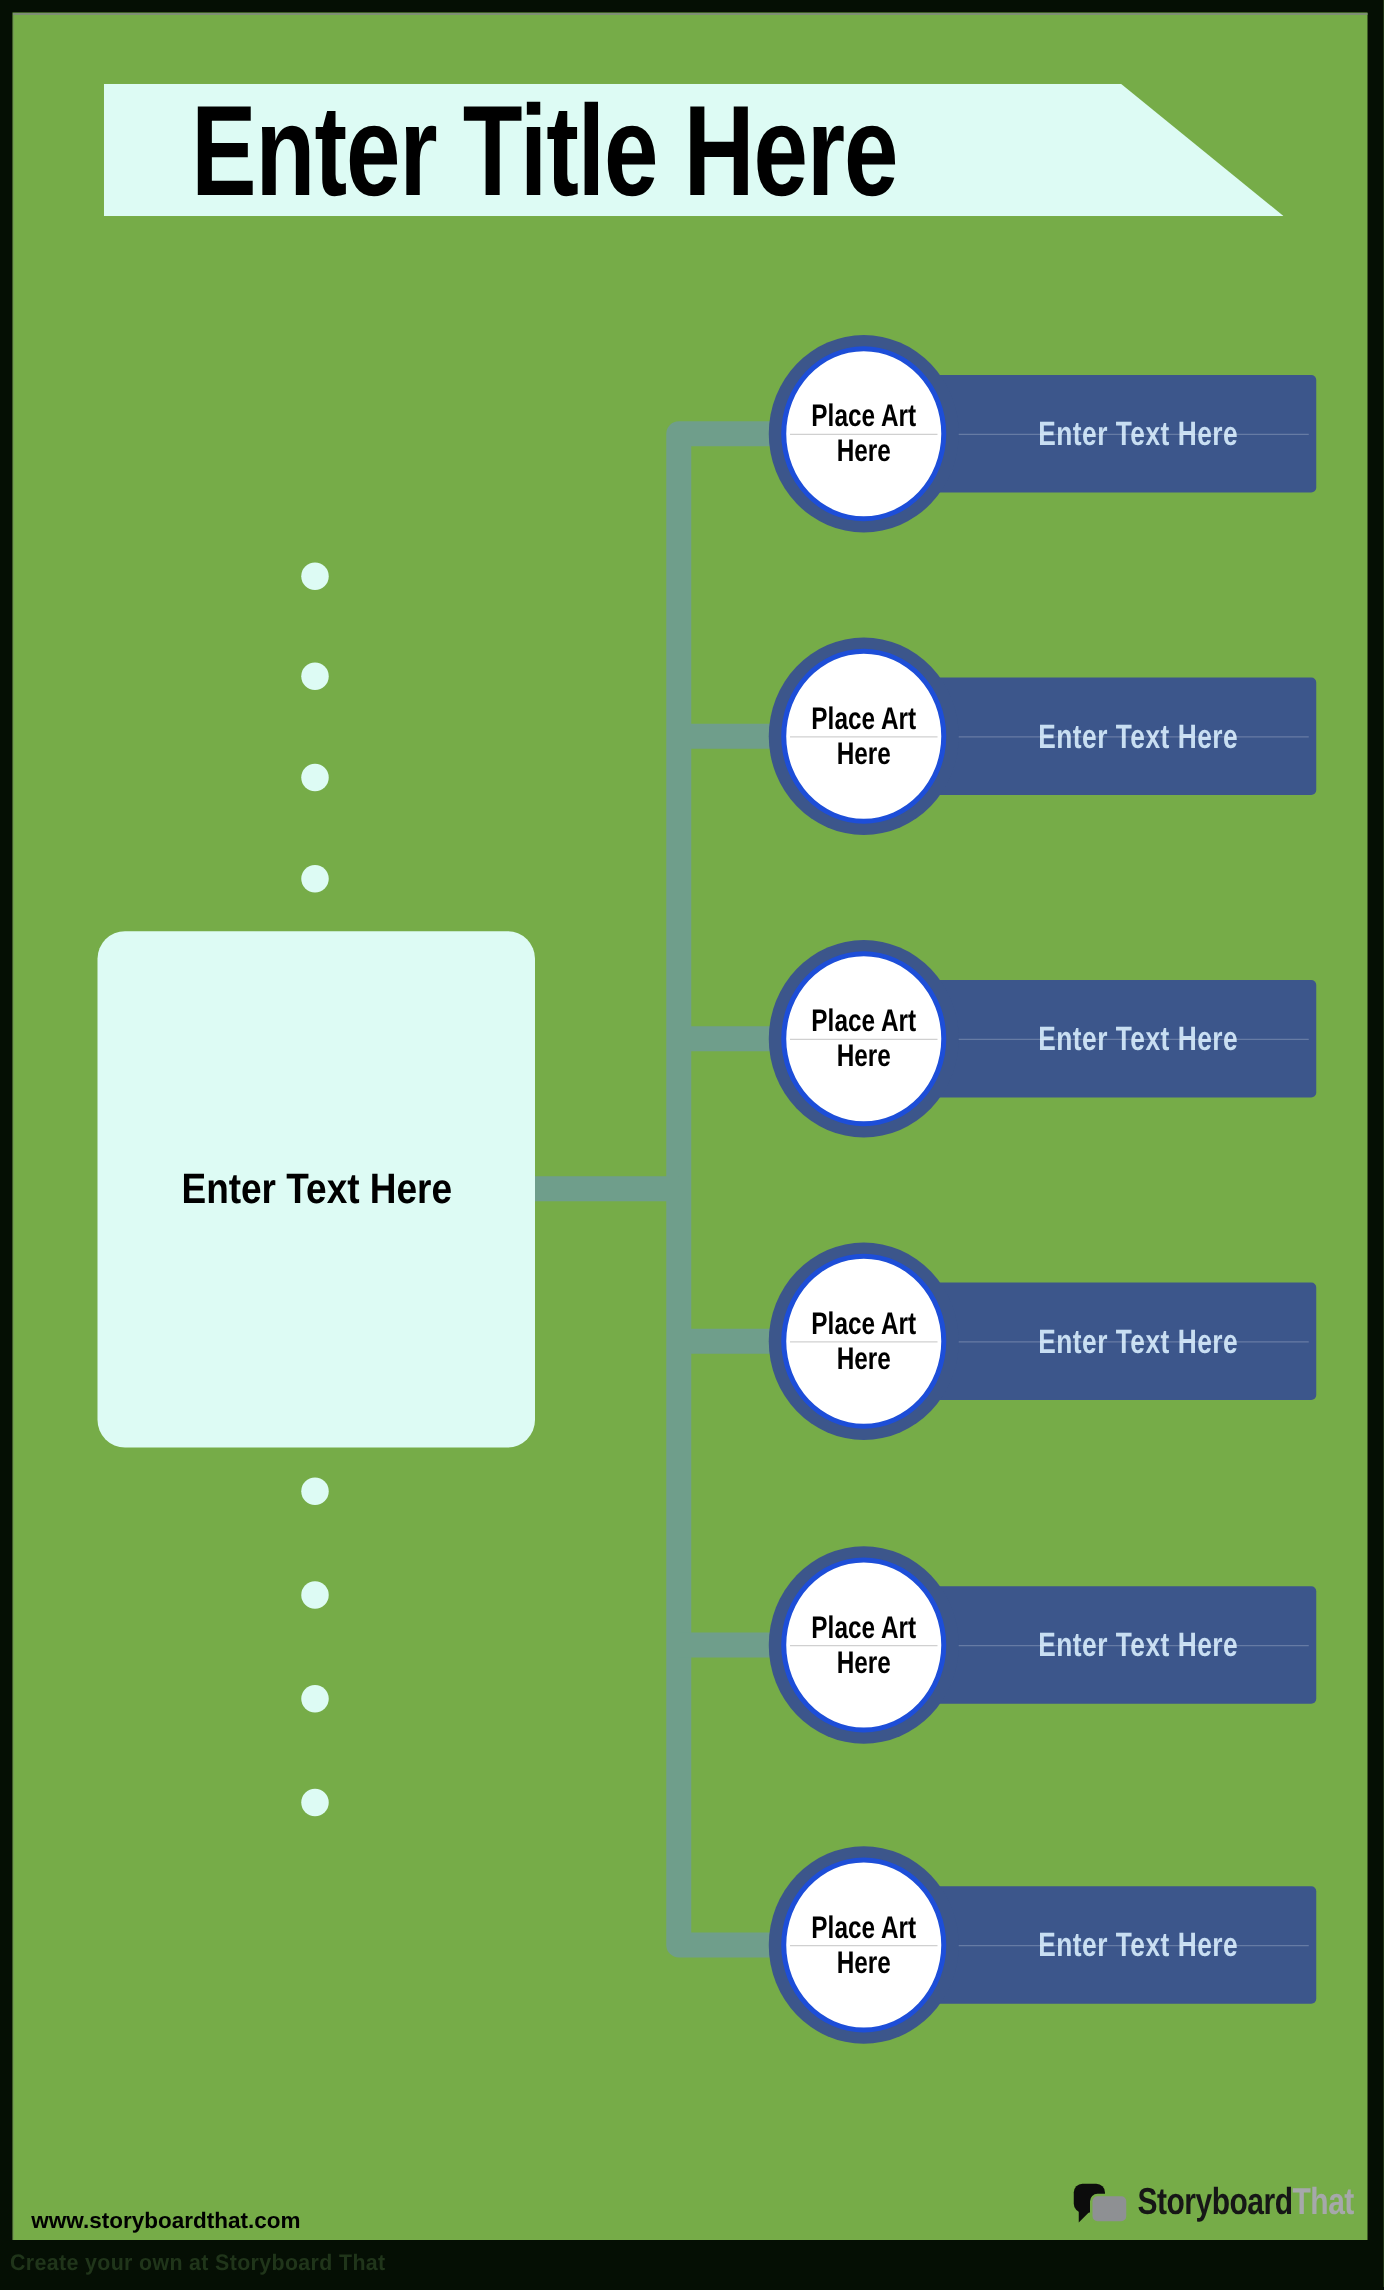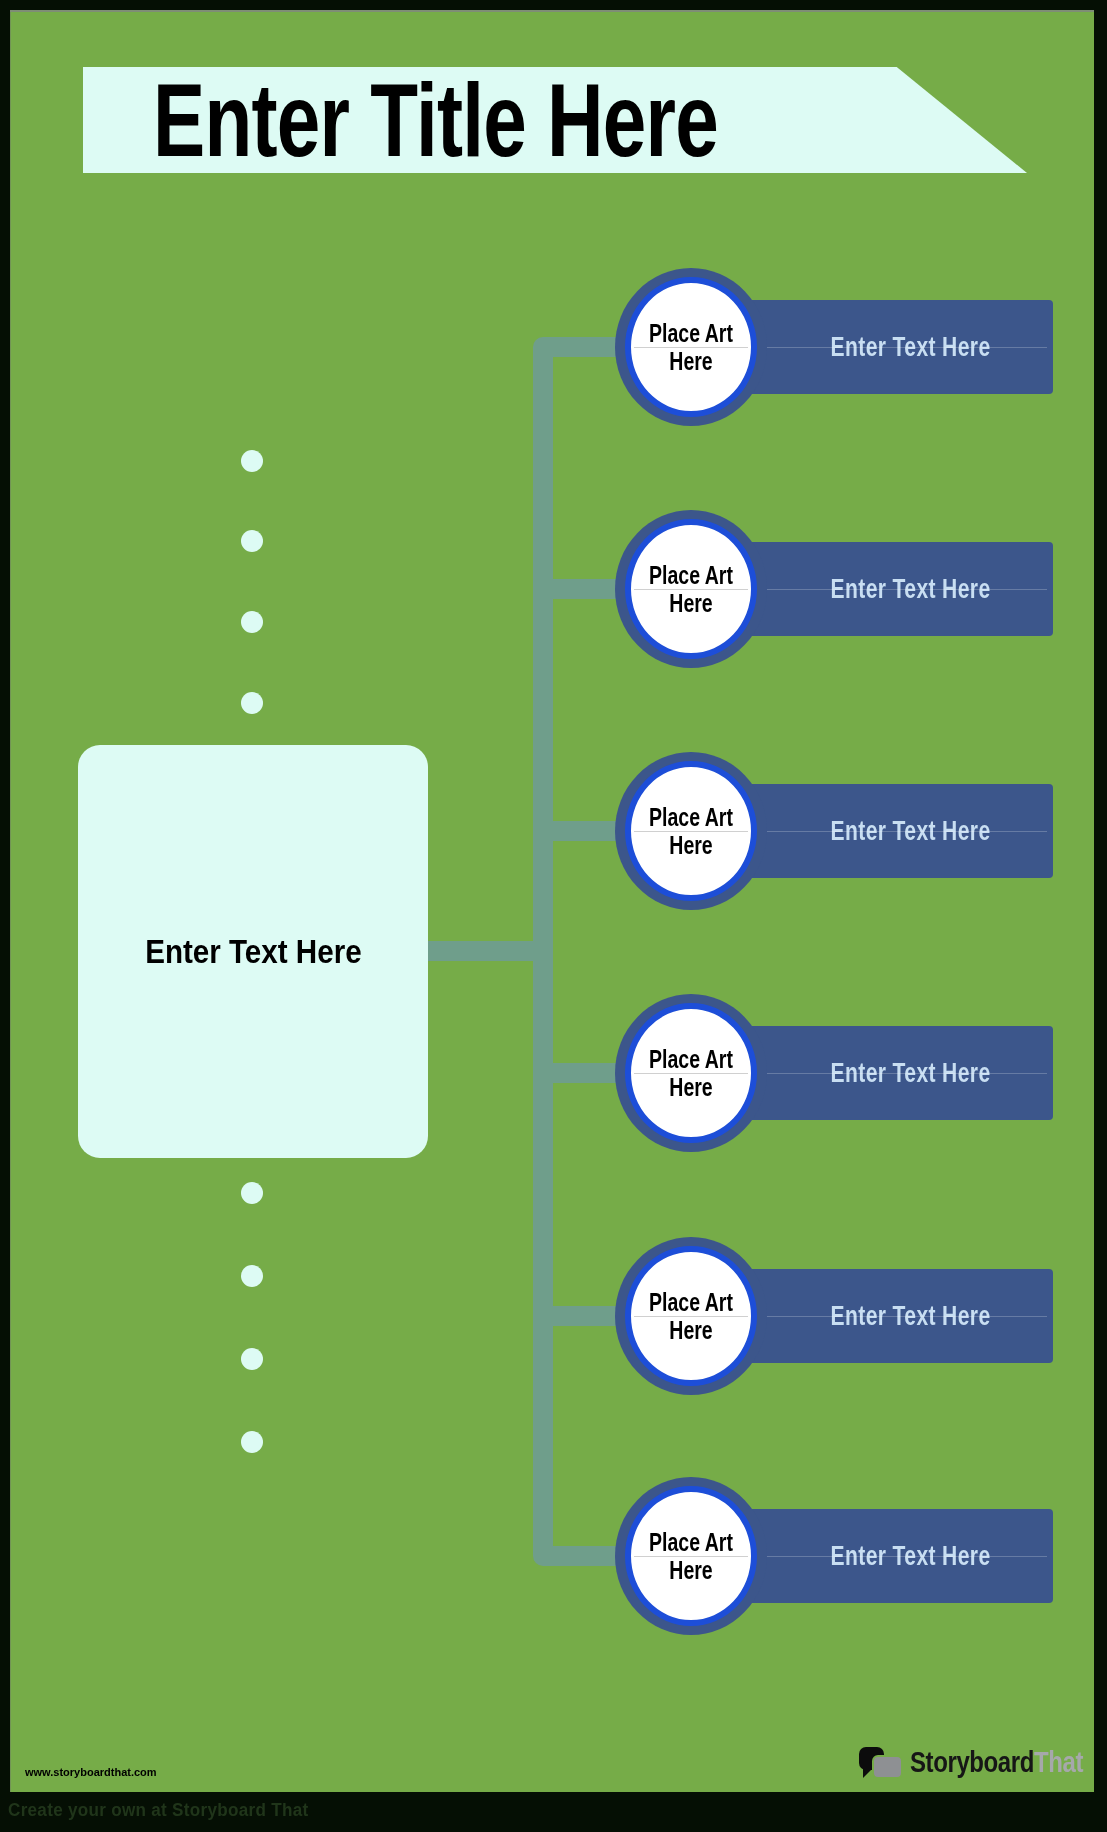--- a/index.html
+++ b/index.html
@@ -59,36 +59,36 @@
   .bar-label{
     display:inline-block;font-size:27px;font-weight:bold;color:var(--bar-text,#c8def2);
     transform:scaleX(.78);white-space:nowrap;letter-spacing:.5px;
   }
   .ring{
     position:absolute;left:615px;top:calc(var(--y) - 79px);width:152px;height:158px;
     background:var(--blue,#3c568b);border-radius:50%;
   }
   .art{
     position:absolute;left:625px;top:calc(var(--y) - 70px);width:132px;height:140px;
-    background:#fff;border:6px solid #1d4ed8;border-radius:50%;box-sizing:border-box;
+    background:#fff;border:4px solid #1d4ed8;border-radius:50%;box-sizing:border-box;
     display:flex;align-items:center;justify-content:flex-start;
   }
   .art::after{
     content:"";position:absolute;left:3px;right:3px;top:50%;height:1px;
     background:rgba(150,150,150,.45);
   }
   .art-label{
     display:inline-block;width:132px;text-align:center;
     font-size:25px;font-weight:bold;line-height:1.12;color:var(--ink,#000);
     transform:scaleX(.78);position:relative;z-index:2;
   }
   
   .website{
     position:absolute;left:25px;top:1766px;
-    font-size:11px;font-weight:bold;color:var(--ink,#000);letter-spacing:0;
+    font-size:18px;font-weight:bold;color:var(--ink,#000);letter-spacing:0;
   }
   .attribution{
     position:absolute;left:8px;top:1800px;
     font-size:18px;font-weight:bold;color:var(--attr-text,#20351a);
     transform:scaleX(.95);transform-origin:left center;letter-spacing:.3px;white-space:nowrap;
   }
   .logo{
     position:absolute;left:857px;top:1742px;height:40px;
     display:flex;align-items:center;gap:5px;
   }

